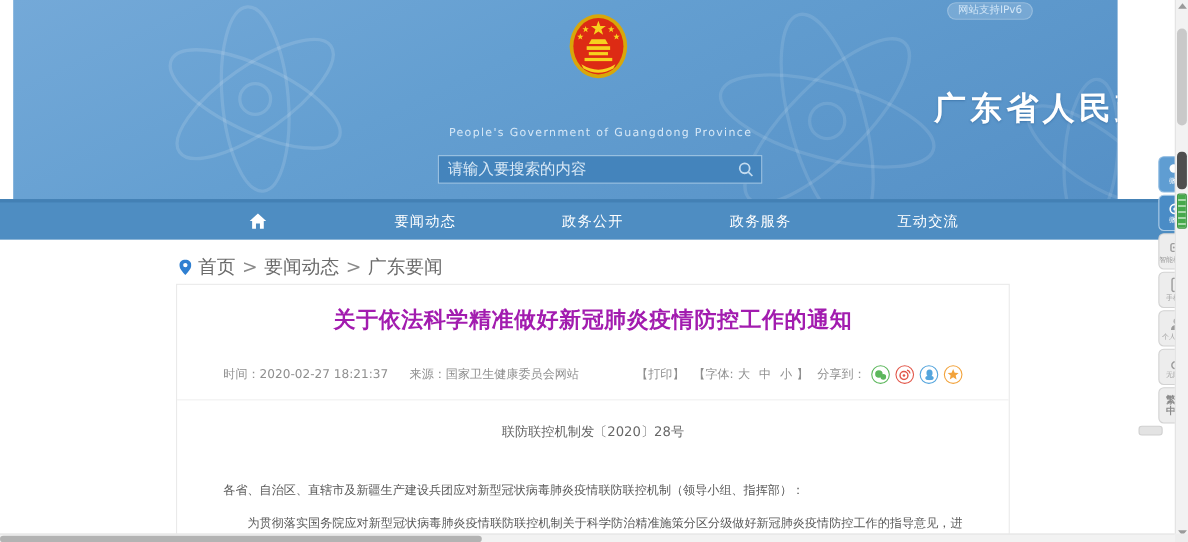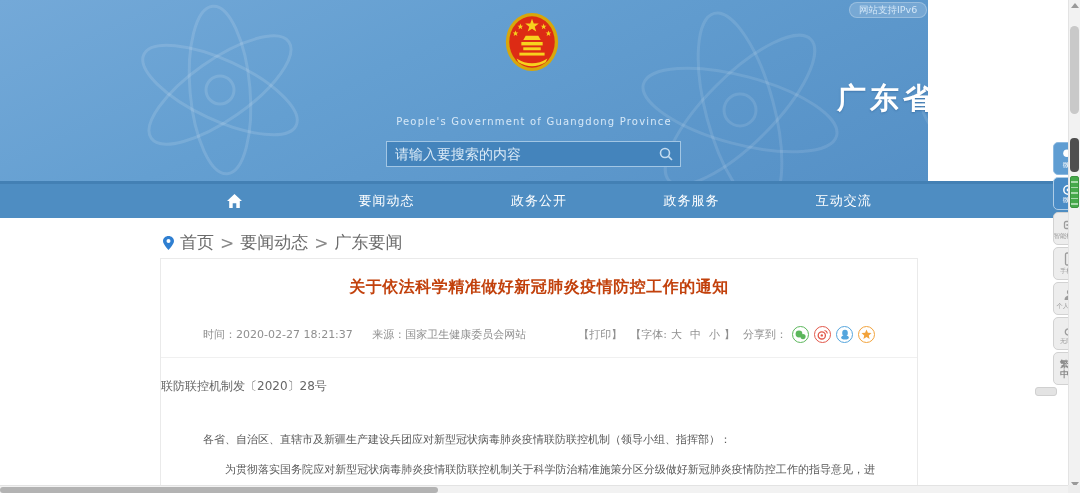--- a/index.html
+++ b/index.html
@@ -1,21 +1,21 @@
 <!DOCTYPE html>
 <html><head>
 <meta charset="utf-8">
 <style>
   * { margin:0; padding:0; box-sizing:border-box; }
   html,body { background:#ffffff; }
   body { font-family:"DejaVu Sans","Liberation Sans",sans-serif; }
   .stage { position:relative; width:1080px; height:493px; overflow:hidden; background:#fff; }
 
   
-  .header { position:absolute; left:0; top:0; width:928px; height:181px; overflow:hidden;
+  .header { position:absolute; left:12px; top:0; width:1004px; height:181px; overflow:hidden;
             background:linear-gradient(155deg,#74a9d8 0%, #649fd1 40%, #5590c6 100%); }
   .flower { position:absolute; pointer-events:none; }
   .f1 { left:90px; top:-20px; }
   .f2 { left:590px; top:-10px; }
   .f3 { left:880px; top:60px; }
   .ipv6-badge { position:absolute; left:849px; top:2px; padding:1px 9px; border-radius:8px;
                 background:rgba(255,255,255,.16); border:1px solid rgba(255,255,255,.25);
                 color:#d2e6f7; font-size:9.5px; line-height:12px; }
   .emblem { position:absolute; left:501px; top:9px; }
   .site-title { position:absolute; left:0; top:79px; width:1068px; text-align:right;
@@ -40,37 +40,37 @@
   
   .content { position:absolute; left:0; top:218px; width:1068px; height:275px; background:#fff; }
   .breadcrumb { position:absolute; left:163px; top:13px; display:flex; align-items:center;
                 font-size:17px; color:#6b6b6b; }
   .breadcrumb .pin { margin-right:6px; display:flex; }
   .breadcrumb a { color:#6b6b6b; text-decoration:none; cursor:pointer; }
   .breadcrumb .sep { margin:0 6px; color:#8a8a8a; }
 
   .card { position:absolute; left:160px; top:40px; width:758px; height:420px;
           background:#fff; border:1px solid #eaeaea; }
-  .art-title { margin-top:18px; text-align:center; font-size:16px; font-weight:bold;
-               color:#c2410c; letter-spacing:.5px; }
+  .art-title { margin-top:18px; text-align:center; font-size:20px; font-weight:bold;
+               color:#a21caf; letter-spacing:.5px; }
   .meta-row { margin-top:28px; padding:0 42px 14px 42px; border-bottom:1px solid #f0f0f0;
               display:flex; justify-content:space-between; align-items:center;
               font-size:11px; color:#8f8f8f; }
   .meta-left span.val { margin-right:16px; }
   .meta-right { display:flex; align-items:center; }
   .meta-right .mr { margin-right:8px; }
   .font-size-link { margin:0 4px; cursor:pointer; color:#8f8f8f; }
   .share-icons { display:flex; align-items:center; }
   .share-ic { width:17px; height:17px; border-radius:50%; margin-left:5px; cursor:pointer;
               display:flex; align-items:center; justify-content:center; background:#fff; }
   .sh-wechat { border:1px solid #5cb75c; color:#5cb75c; }
   .sh-weibo  { border:1px solid #e2574a; color:#e2574a; }
   .sh-qq     { border:1px solid #54a5dd; color:#54a5dd; }
   .sh-star   { border:1px solid #f2a33c; color:#f2a33c; }
-  .doc-number { margin-top:20px; text-align:left; font-size:12px; color:#666666; }
+  .doc-number { margin-top:20px; text-align:center; font-size:12px; color:#666666; }
   .para { margin:0 42px; font-size:11px; color:#595959; line-height:22px; text-align:justify; }
   .para.p1 { margin-top:34px; }
   .para.p2 { margin-top:8px; text-indent:2em; }
 
   
   .side-tools { position:absolute; left:1030px; top:142px; width:32px; display:flex;
                 flex-direction:column; gap:2px; }
   .tool-btn { width:32px; height:33px; border-radius:5px; display:flex; flex-direction:column;
               align-items:center; justify-content:center; cursor:pointer;margin-left:23px; }
   .tool-blue1 { background:#5f9dd2; border:1px solid #8cb9e0; color:#ffffff; }

